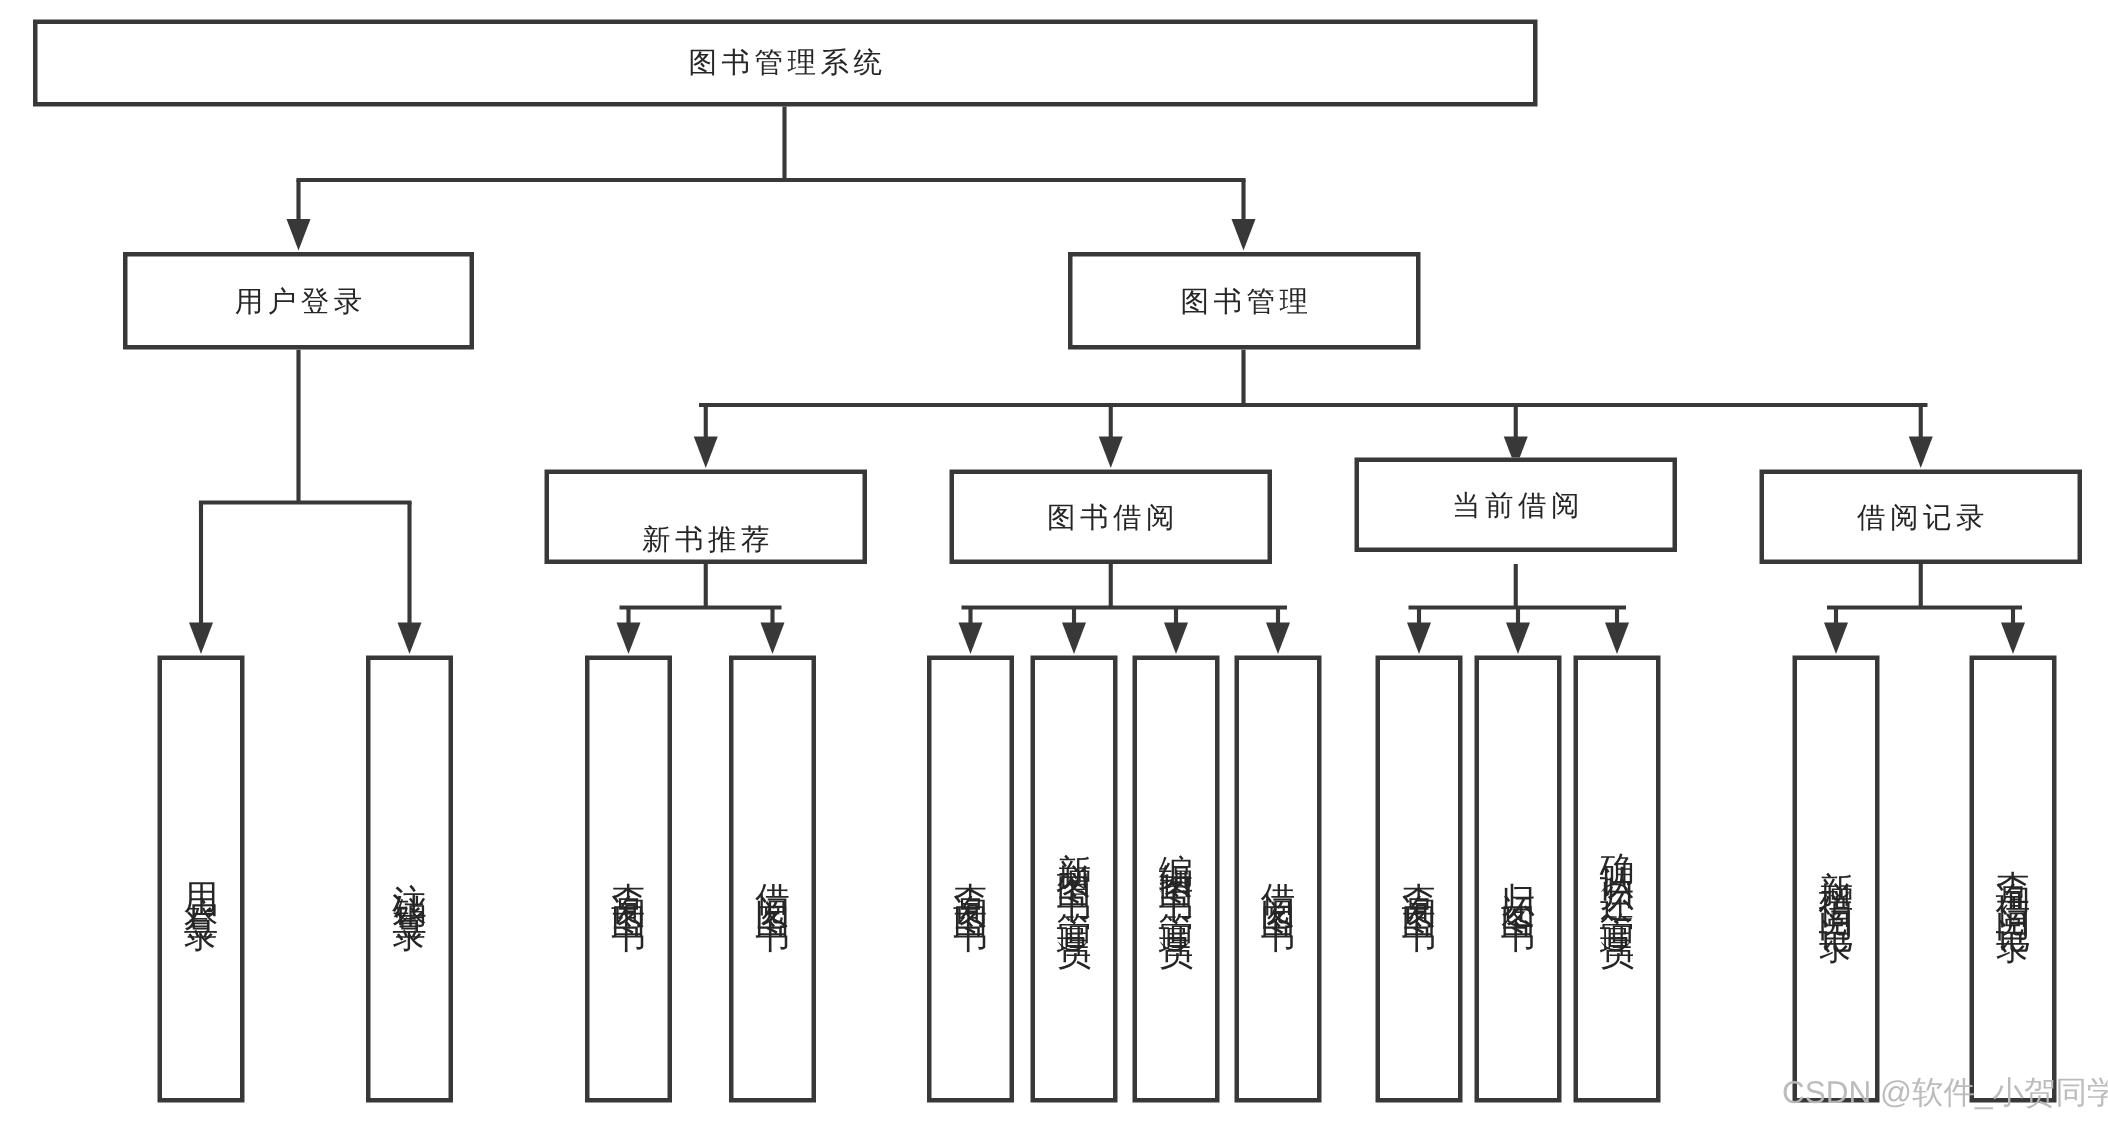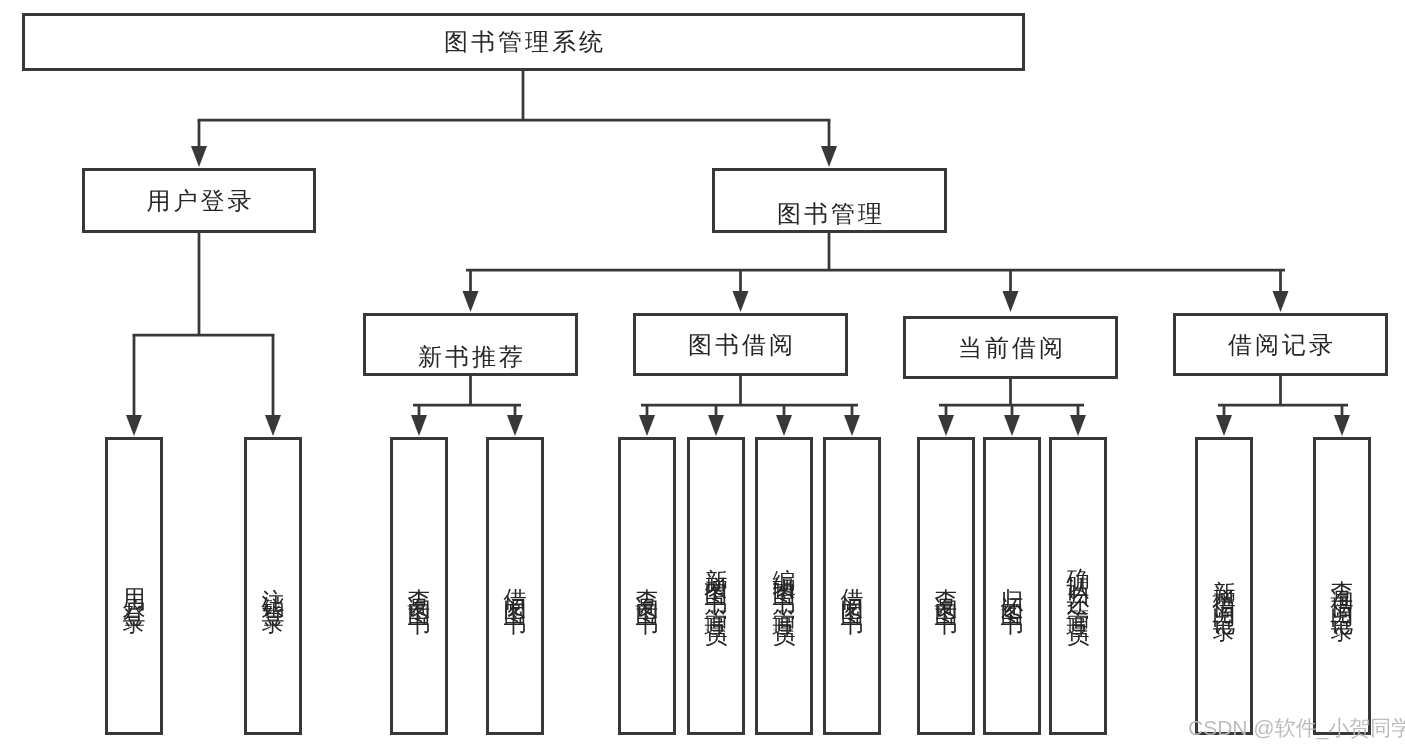--- a/index.html
+++ b/index.html
@@ -9,32 +9,32 @@
     font-family:"Liberation Sans", sans-serif;
   }
   .wires{position:absolute;left:0;top:0;z-index:1;}
   .wires line{stroke:#383838;stroke-width:2.75;}
   .wires polygon{fill:#383838;stroke:none;}
   .box{
     position:absolute;box-sizing:border-box;background:#ffffff;
     border:3px solid #383838;display:flex;align-items:center;justify-content:center;
     color:#262626;z-index:2;
   }
-  .hlabel{font-size:24px;letter-spacing:3px;text-indent:3px;white-space:nowrap;}
+  .hlabel{font-size:19px;letter-spacing:3px;text-indent:3px;white-space:nowrap;}
   .vtext{
     writing-mode:vertical-rl;text-orientation:mixed;
     font-size:23px;letter-spacing:8px;line-height:1;white-space:nowrap;
   }
   
   .n-root{left:22px;top:13px;width:1003px;height:58px;}
   .n-l2a{left:82px;top:168px;width:234px;height:65px;}
-  .n-l2b{left:712px;top:168px;width:235px;height:65px;align-items:flex-end;}
+  .n-l2b{left:712px;top:168px;width:235px;height:65px;}
   .n-l3a{left:363px;top:313px;width:215px;height:63px;align-items:flex-end;}
   .n-l3b{left:633px;top:313px;width:215px;height:63px;}
-  .n-l3c{left:903px;top:316px;width:215px;height:63px;}
+  .n-l3c{left:903px;top:305px;width:215px;height:63px;}
   .n-l3d{left:1173px;top:313px;width:215px;height:63px;}
   .leaf{top:437px;width:58px;height:298px;}
   .n-a0{left:105px;} .n-a1{left:244px;}
   .n-b0{left:390px;} .n-b1{left:486px;}
   .n-c0{left:618px;} .n-c1{left:687px;} .n-c2{left:755px;} .n-c3{left:823px;}
   .n-d0{left:917px;} .n-d1{left:983px;} .n-d2{left:1049px;}
   .n-e0{left:1195px;} .n-e1{left:1313px;}
   .watermark{
     position:absolute;left:1188px;top:714px;z-index:5;
     font-size:21px;color:#b9b9b9;white-space:nowrap;opacity:0.95;

